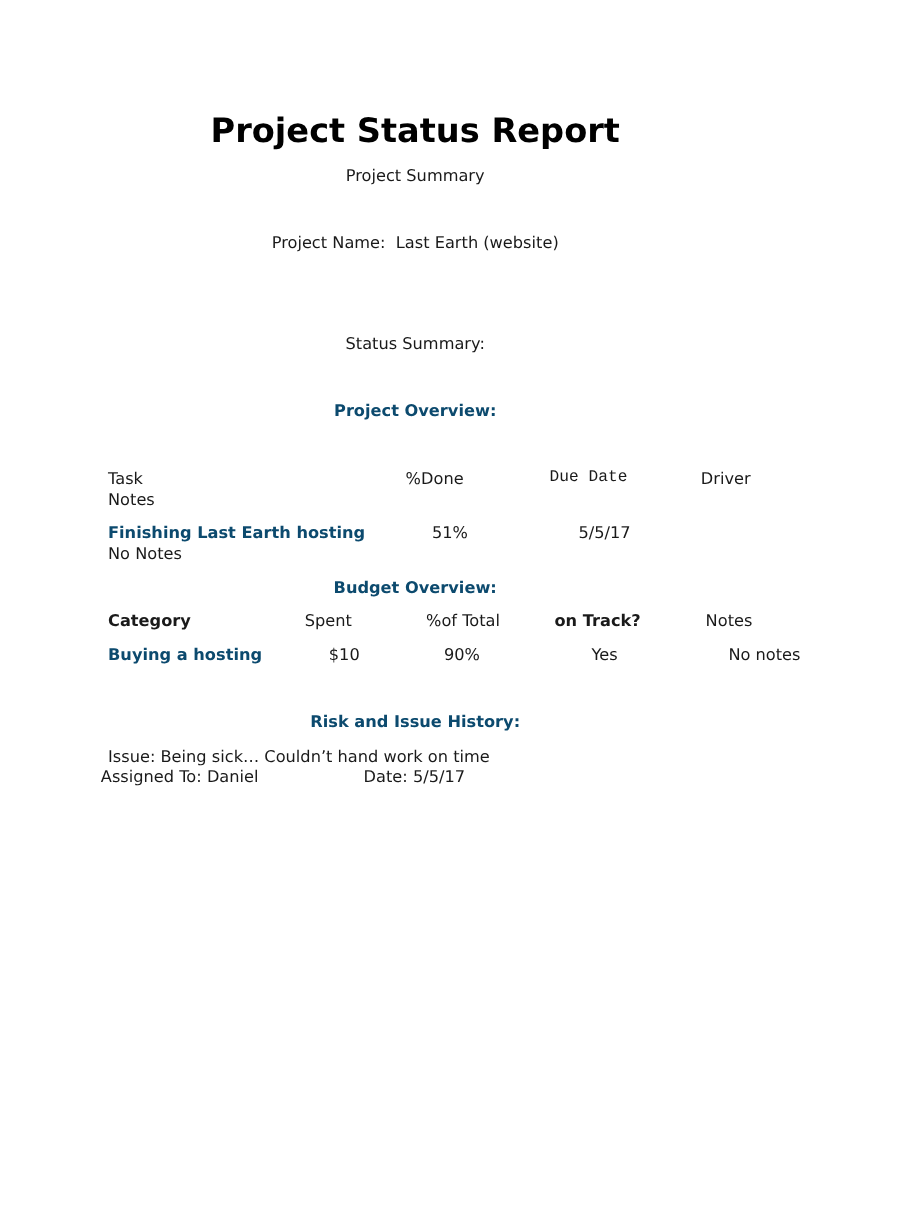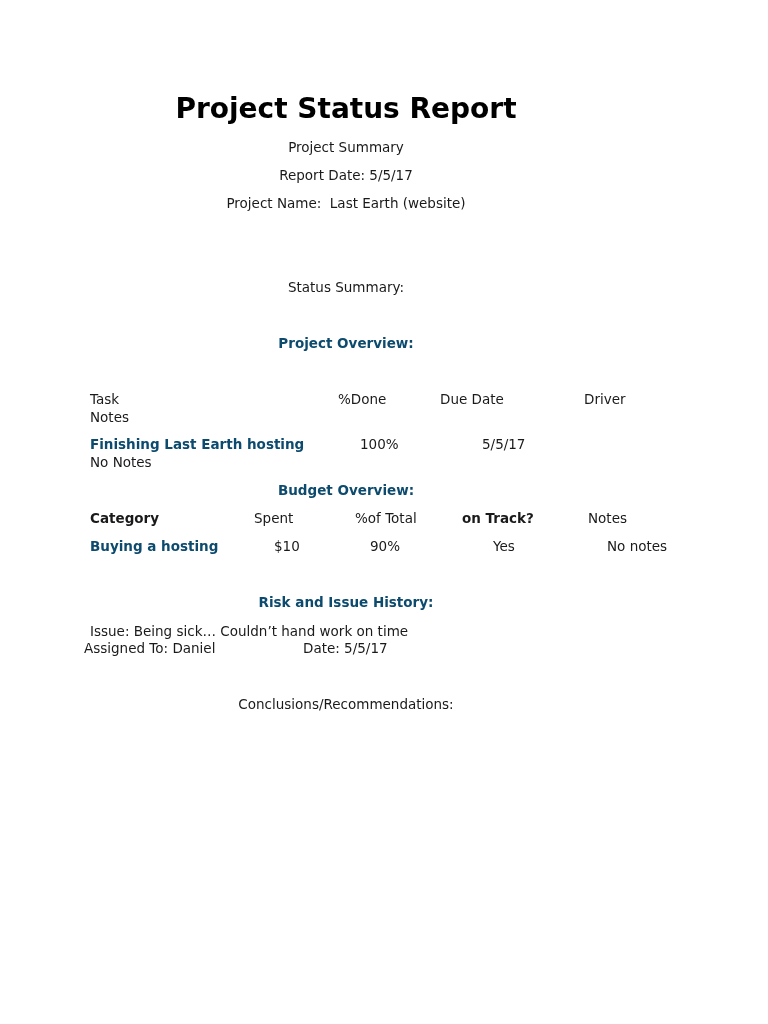--- a/index.html
+++ b/index.html
@@ -11,38 +11,37 @@
   .title { font-size: 28px; font-weight: bold; color: #000; line-height: 34px; }
   .b { font-weight: bold; color: #0c4a6e; }
 </style>
 </head>
 <body>
 
 <div class="page">
 
   <div class="abs center title" style="top:92px;">Project Status Report</div>
   <div class="abs center" style="top:139px;">Project Summary</div>
-  <div class="abs center" style="top:167px;">Report Date: 5/5/17</div>
   <div class="abs center" style="top:195px; white-space:pre;">Project Name:  Last Earth (website)</div>
 
   <div class="abs center" style="top:279px;">Status Summary:</div>
 
   <div class="abs center b" style="top:335px;">Project Overview:</div>
 
   <div>
     <div>
       <span class="abs" style="left:90px; top:391px;">Task</span>
       <span class="abs" style="left:338px; top:391px;">%Done</span>
-      <span class="abs" style="left:440px; top:391px;">Due Date</span>
+      <span class="abs" style="left:458px; top:391px;font-family:Liberation Mono, monospace;">Due Date</span>
       <span class="abs" style="left:584px; top:391px;">Driver</span>
       <span class="abs" style="left:90px; top:409px;">Notes</span>
     </div>
     <div>
       <span class="abs b" style="left:90px; top:436px;">Finishing Last Earth hosting</span>
-      <span class="abs" style="left:360px; top:436px;">100%</span>
+      <span class="abs" style="left:360px; top:436px;">51%</span>
       <span class="abs" style="left:482px; top:436px;">5/5/17</span>
       <span class="abs" style="left:584px; top:436px;"></span>
       <span class="abs" style="left:90px; top:454px;">No Notes</span>
     </div>
   </div>
 
   <div class="abs center b" style="top:482px;">Budget Overview:</div>
 
   <div>
     <div>
@@ -59,15 +58,14 @@
       <span class="abs" style="left:493px; top:538px;">Yes</span>
       <span class="abs" style="left:607px; top:538px;">No notes</span>
     </div>
   </div>
 
   <div class="abs" style="left:90px; top:623px;">Issue: Being sick… Couldn’t hand work on time</div>
   <div class="abs center b" style="top:594px;">Risk and Issue History:</div>
   <div class="abs" style="left:84px; top:640px;">Assigned To: Daniel</div>
   <div class="abs" style="left:303px; top:640px;">Date: 5/5/17</div>
 
-  <div class="abs center" style="top:696px;">Conclusions/Recommendations:</div>
 
 </div>
 
 </body></html>

